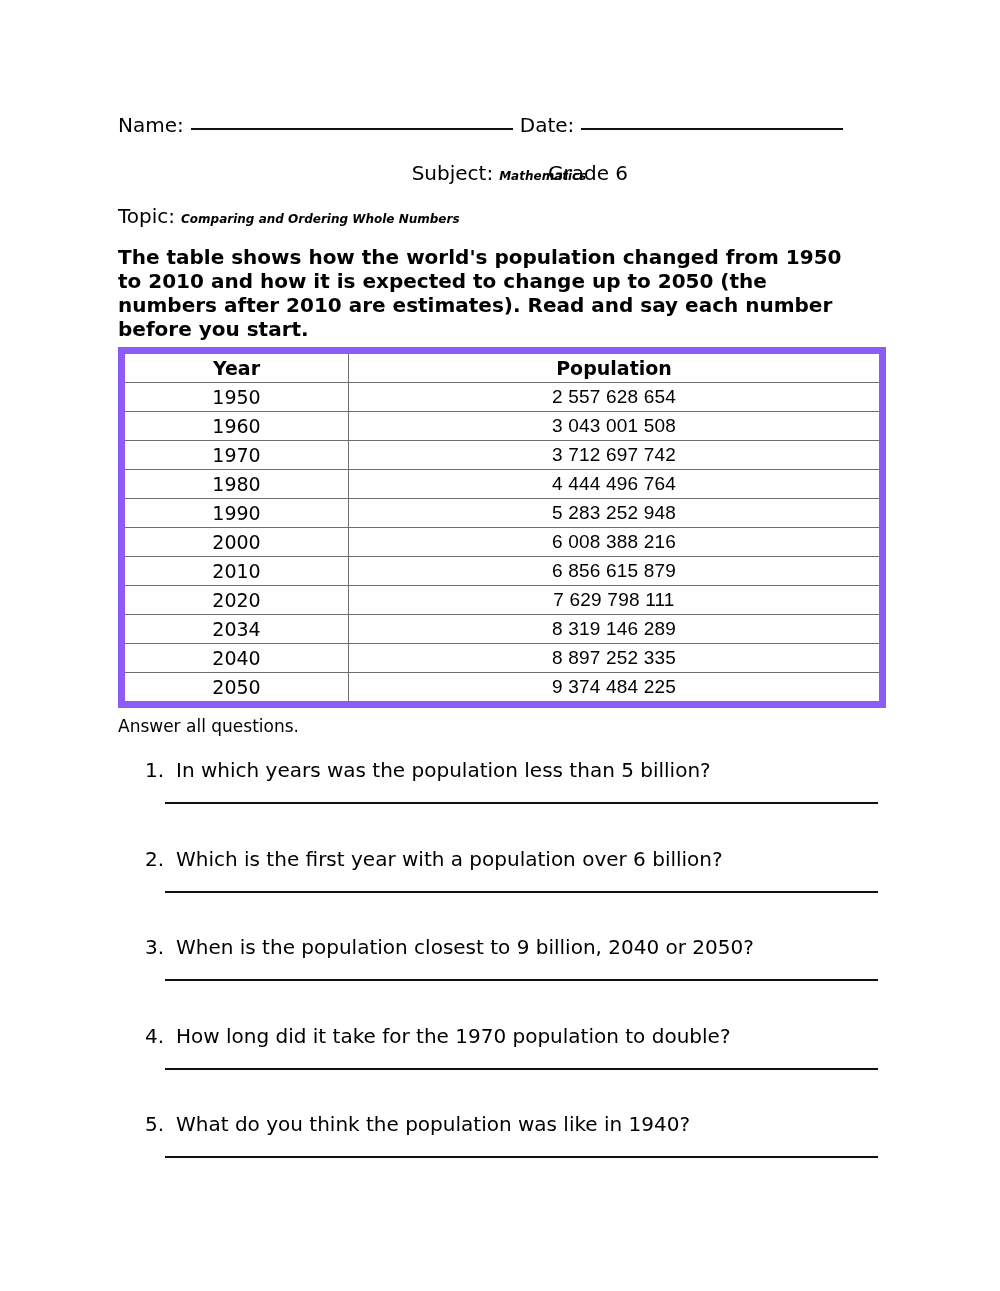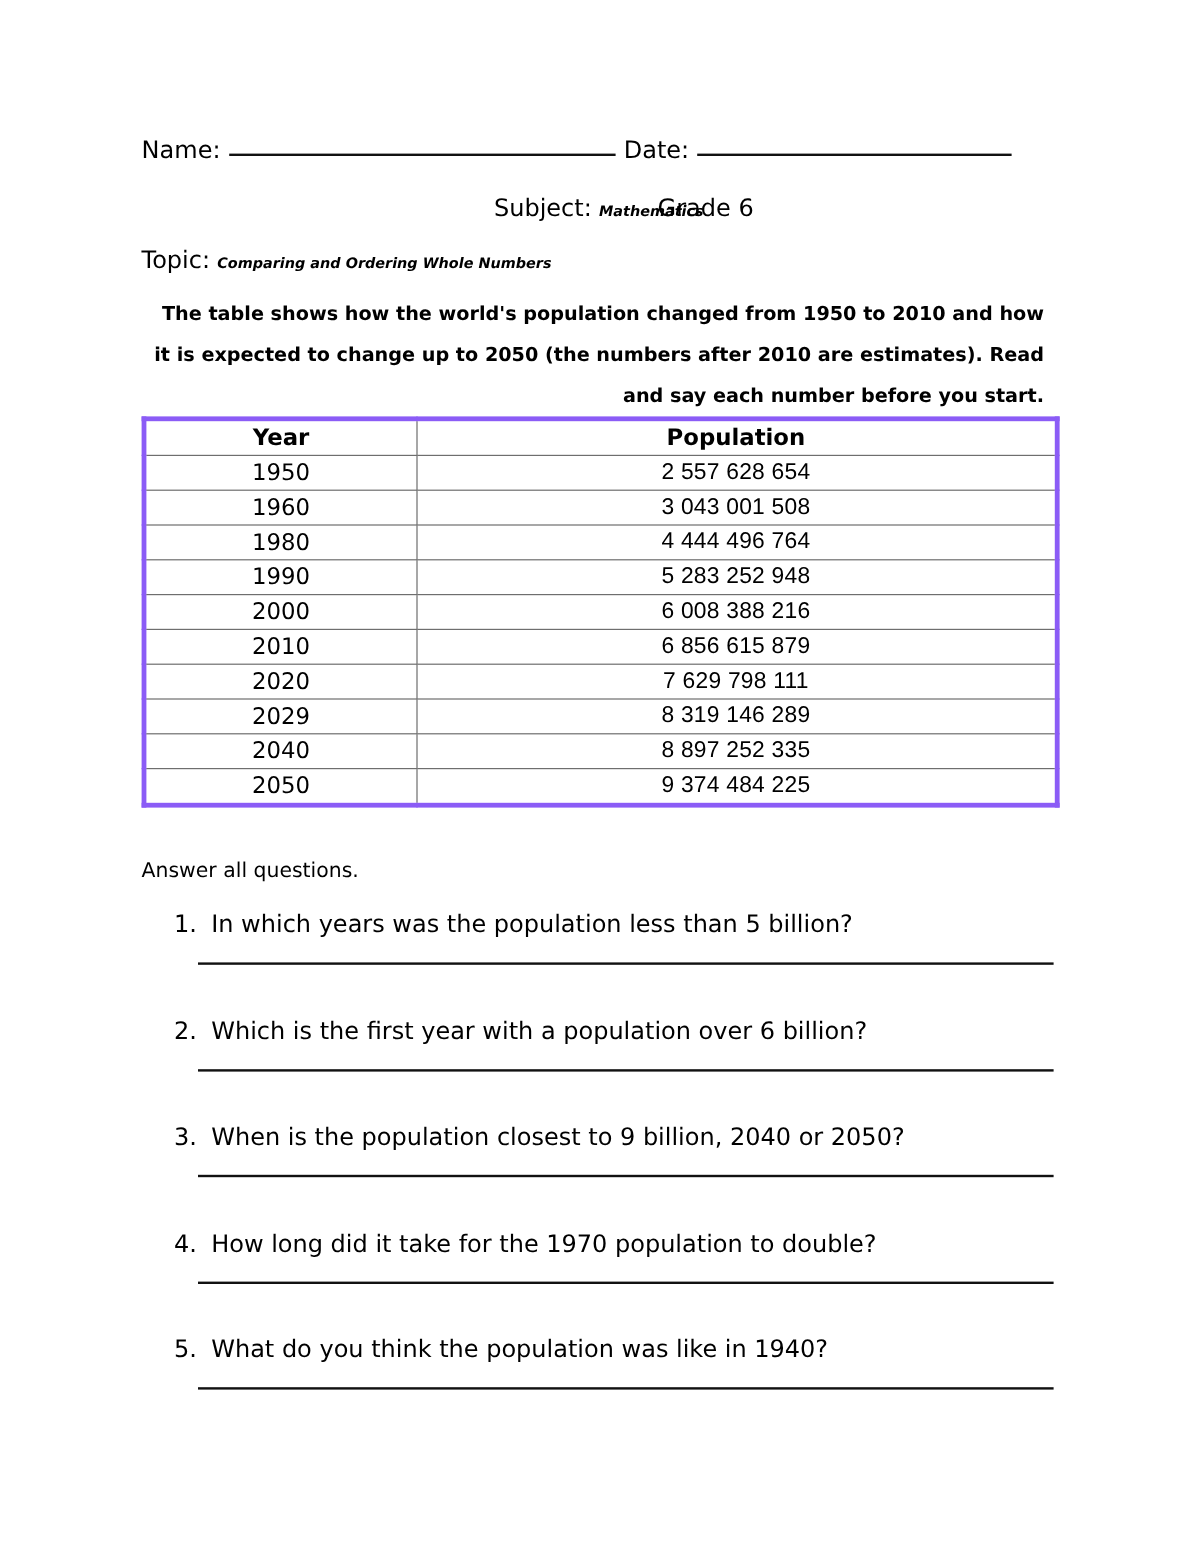--- a/index.html
+++ b/index.html
@@ -78,35 +78,34 @@
     font-size: 20px;
     white-space: nowrap;
   }
 
   
   #intro {
     position: absolute;
     left: 118px;
     top: 245px;
     width: 752px;
-    font-size: 16px;
+    font-size: 20px;
     font-weight: bold;
-    line-height: 34px;
-    text-align: right;
+    line-height: 24px;
   }
 
   
   #data-table {
     position: absolute;
     left: 118px;
     top: 347px;
     width: 761px;
     border-collapse: collapse;
     table-layout: fixed;
-    border: 4px solid #8b5cf6;
+    border: 7px solid #8b5cf6;
   }
   #data-table col.c-year { width: 227px; }
   #data-table col.c-pop  { width: 534px; }
 
   #data-table th, #data-table td {
     border: 1px solid #6e6e6e;
     height: 28px;
     padding: 0;
     text-align: center;
     vertical-align: middle;
@@ -210,41 +209,45 @@
     <tbody>
       <tr>
         <td class="year-cell">1950</td>
         <td class="pop-cell">2 557 628 654</td>
       </tr>
       <tr>
         <td class="year-cell">1960</td>
         <td class="pop-cell">3 043 001 508</td>
       </tr>
       <tr>
+        <td class="year-cell">1970</td>
+        <td class="pop-cell">3 712 697 742</td>
+      </tr>
+      <tr>
         <td class="year-cell">1980</td>
         <td class="pop-cell">4 444 496 764</td>
       </tr>
       <tr>
         <td class="year-cell">1990</td>
         <td class="pop-cell">5 283 252 948</td>
       </tr>
       <tr>
         <td class="year-cell">2000</td>
         <td class="pop-cell">6 008 388 216</td>
       </tr>
       <tr>
         <td class="year-cell">2010</td>
         <td class="pop-cell">6 856 615 879</td>
       </tr>
       <tr>
         <td class="year-cell">2020</td>
         <td class="pop-cell">7 629 798 111</td>
       </tr>
       <tr>
-        <td class="year-cell">2029</td>
+        <td class="year-cell">2034</td>
         <td class="pop-cell">8 319 146 289</td>
       </tr>
       <tr>
         <td class="year-cell">2040</td>
         <td class="pop-cell">8 897 252 335</td>
       </tr>
       <tr>
         <td class="year-cell">2050</td>
         <td class="pop-cell">9 374 484 225</td>
       </tr>

